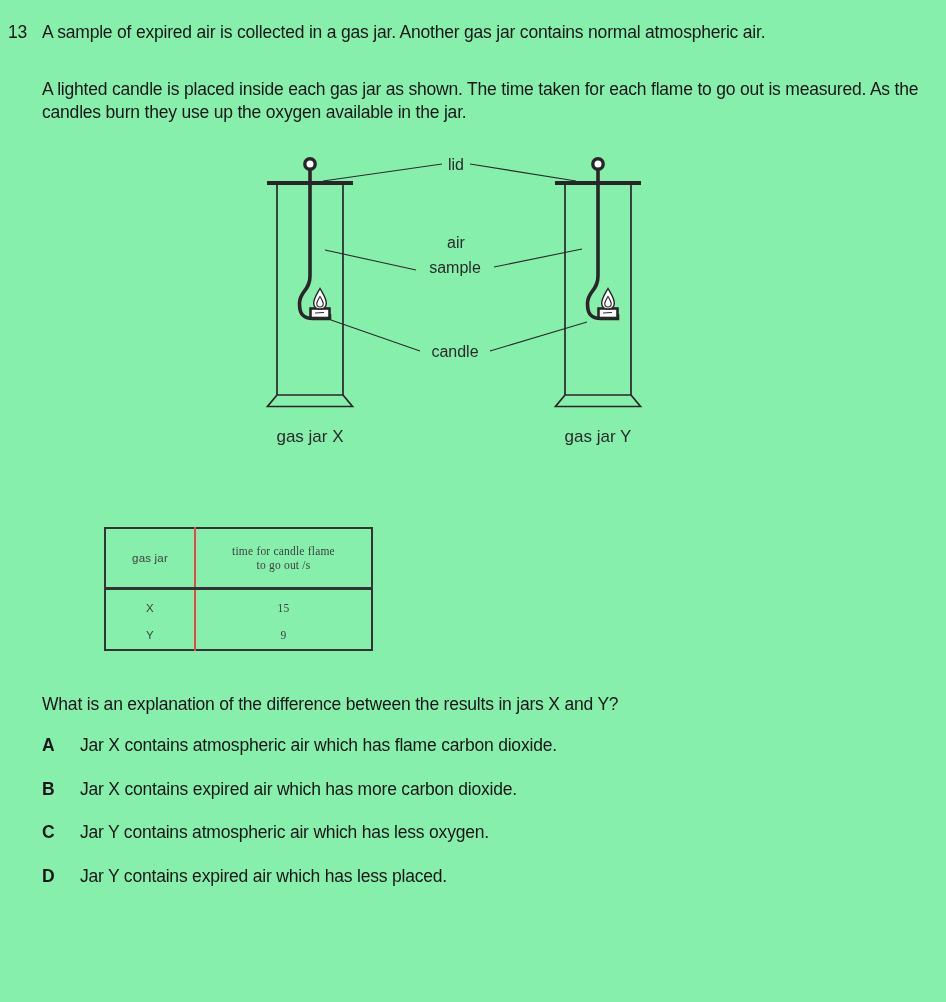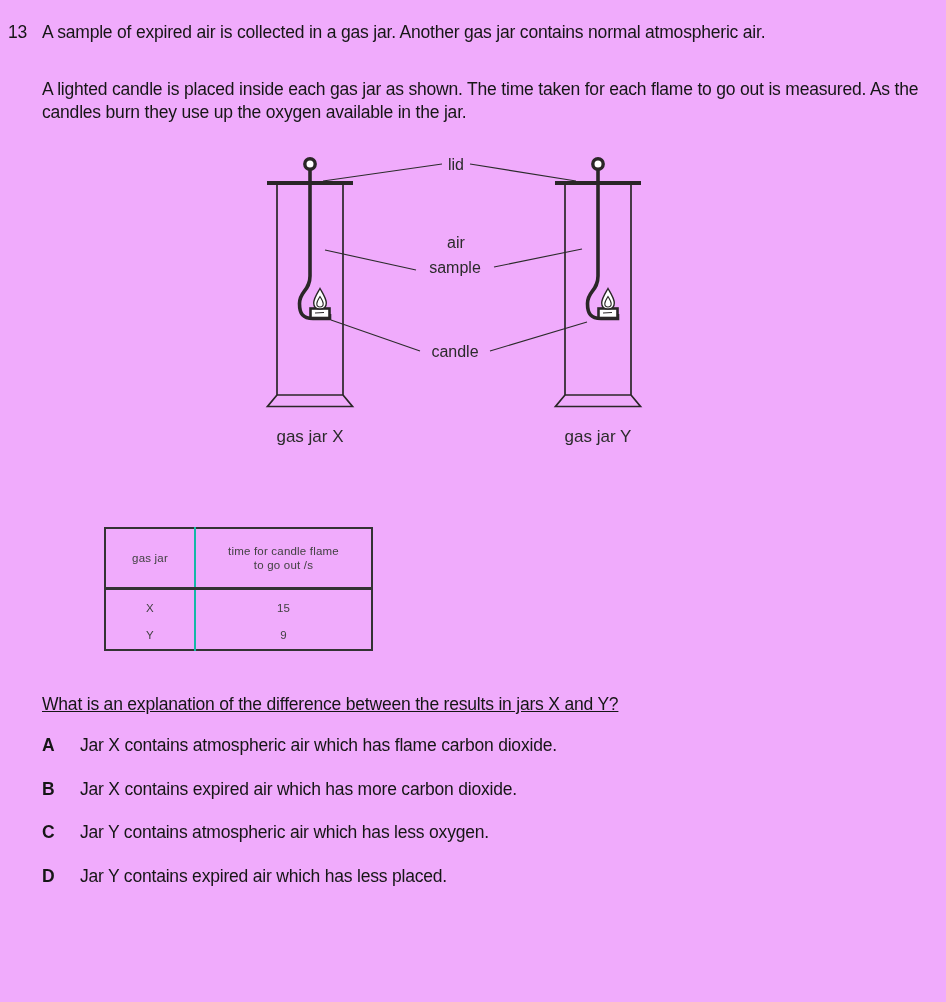--- a/index.html
+++ b/index.html
@@ -1,39 +1,39 @@
 <!DOCTYPE html>
 <html><head>
 <meta charset="utf-8">
 <style>
   html,body{margin:0;padding:0;background:#fff;}
   .page{
-    position:relative;width:946px;height:1002px;background:#f0abfc;
+    position:relative;width:946px;height:1002px;background:#86efac;
     font-family:"Liberation Sans",sans-serif;color:#161616;overflow:hidden;
   }
   .bodytext{font-size:17.5px;letter-spacing:-0.2px;line-height:23px;color:#161616;}
   .abs{position:absolute;}
   .qnum{left:8px;top:21px;}
   .para1{left:42px;top:21px;width:882px;}
   .para2{left:42px;top:78px;width:880px;}
   .tableintro{left:42px;top:473px;width:600px;}
-  .prompt{left:42px;top:693px;width:860px;text-decoration:underline;}
+  .prompt{left:42px;top:693px;width:860px;}
 
   
   .diagram{left:240px;top:145px;}
   svg text{font-family:"Liberation Sans",sans-serif;fill:#2b2b2b;stroke:none;font-size:16px;}
   svg text.jarlabel{font-size:17px;}
 
   
   .results-wrap{left:79px;top:527px;padding-left:25px;}
   table.results{border-collapse:collapse;border:2px solid #333;filter:blur(0.45px);
     color:#414141;font-size:11.5px;letter-spacing:0.2px;text-align:center;}
   table.results th{font-weight:normal;width:86px;height:56px;border-bottom:3px solid #333;line-height:14px;}
   table.results th.timecol{width:173px;}
-  table.results th+th, table.results td+td{border-left:2px solid #14b8a6;}
+  table.results th+th, table.results td+td{border-left:2px solid #ef4444;font-family:Liberation Serif, serif;}
   table.results td{height:27px;}
   table.results tr.r1 td{padding-top:6px;height:23px;}
 
   
   .options{left:42px;top:734px;display:flex;flex-direction:column;gap:20.5px;}
   .option{display:flex;align-items:flex-start;}
   .option .letter{width:38px;font-weight:bold;flex:0 0 38px;}
 </style>
 </head>
 <body>

